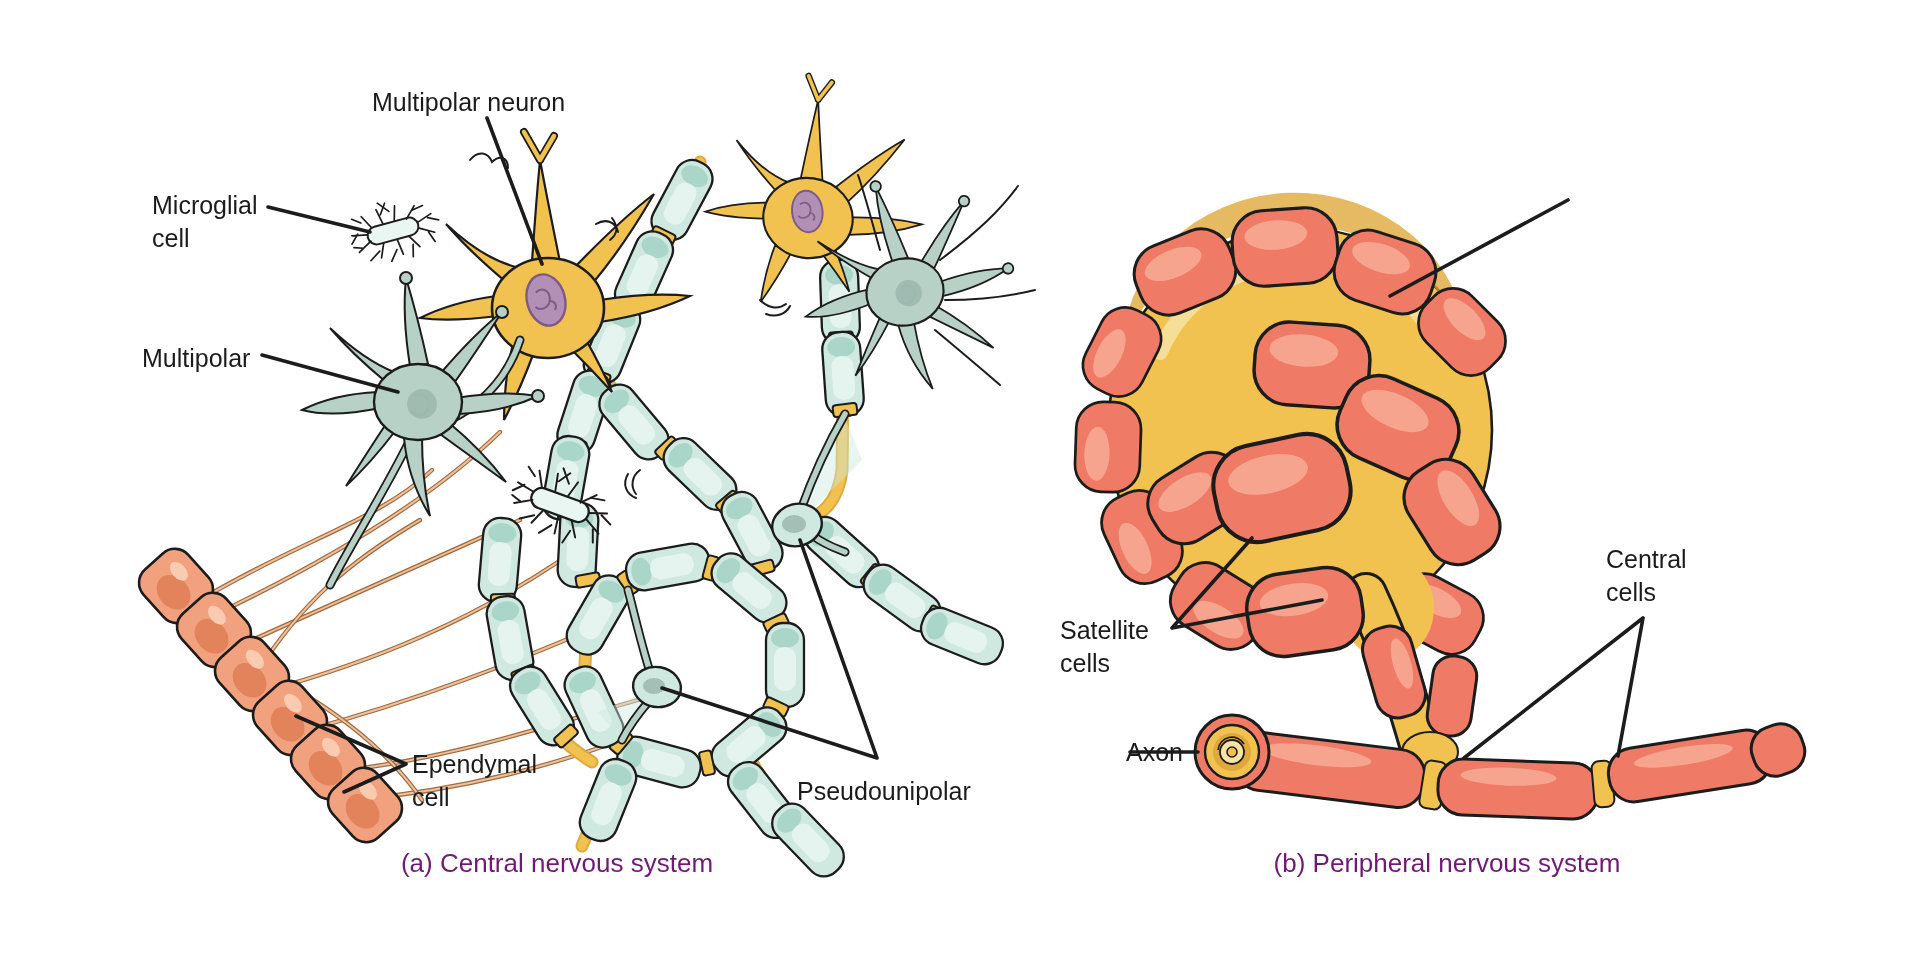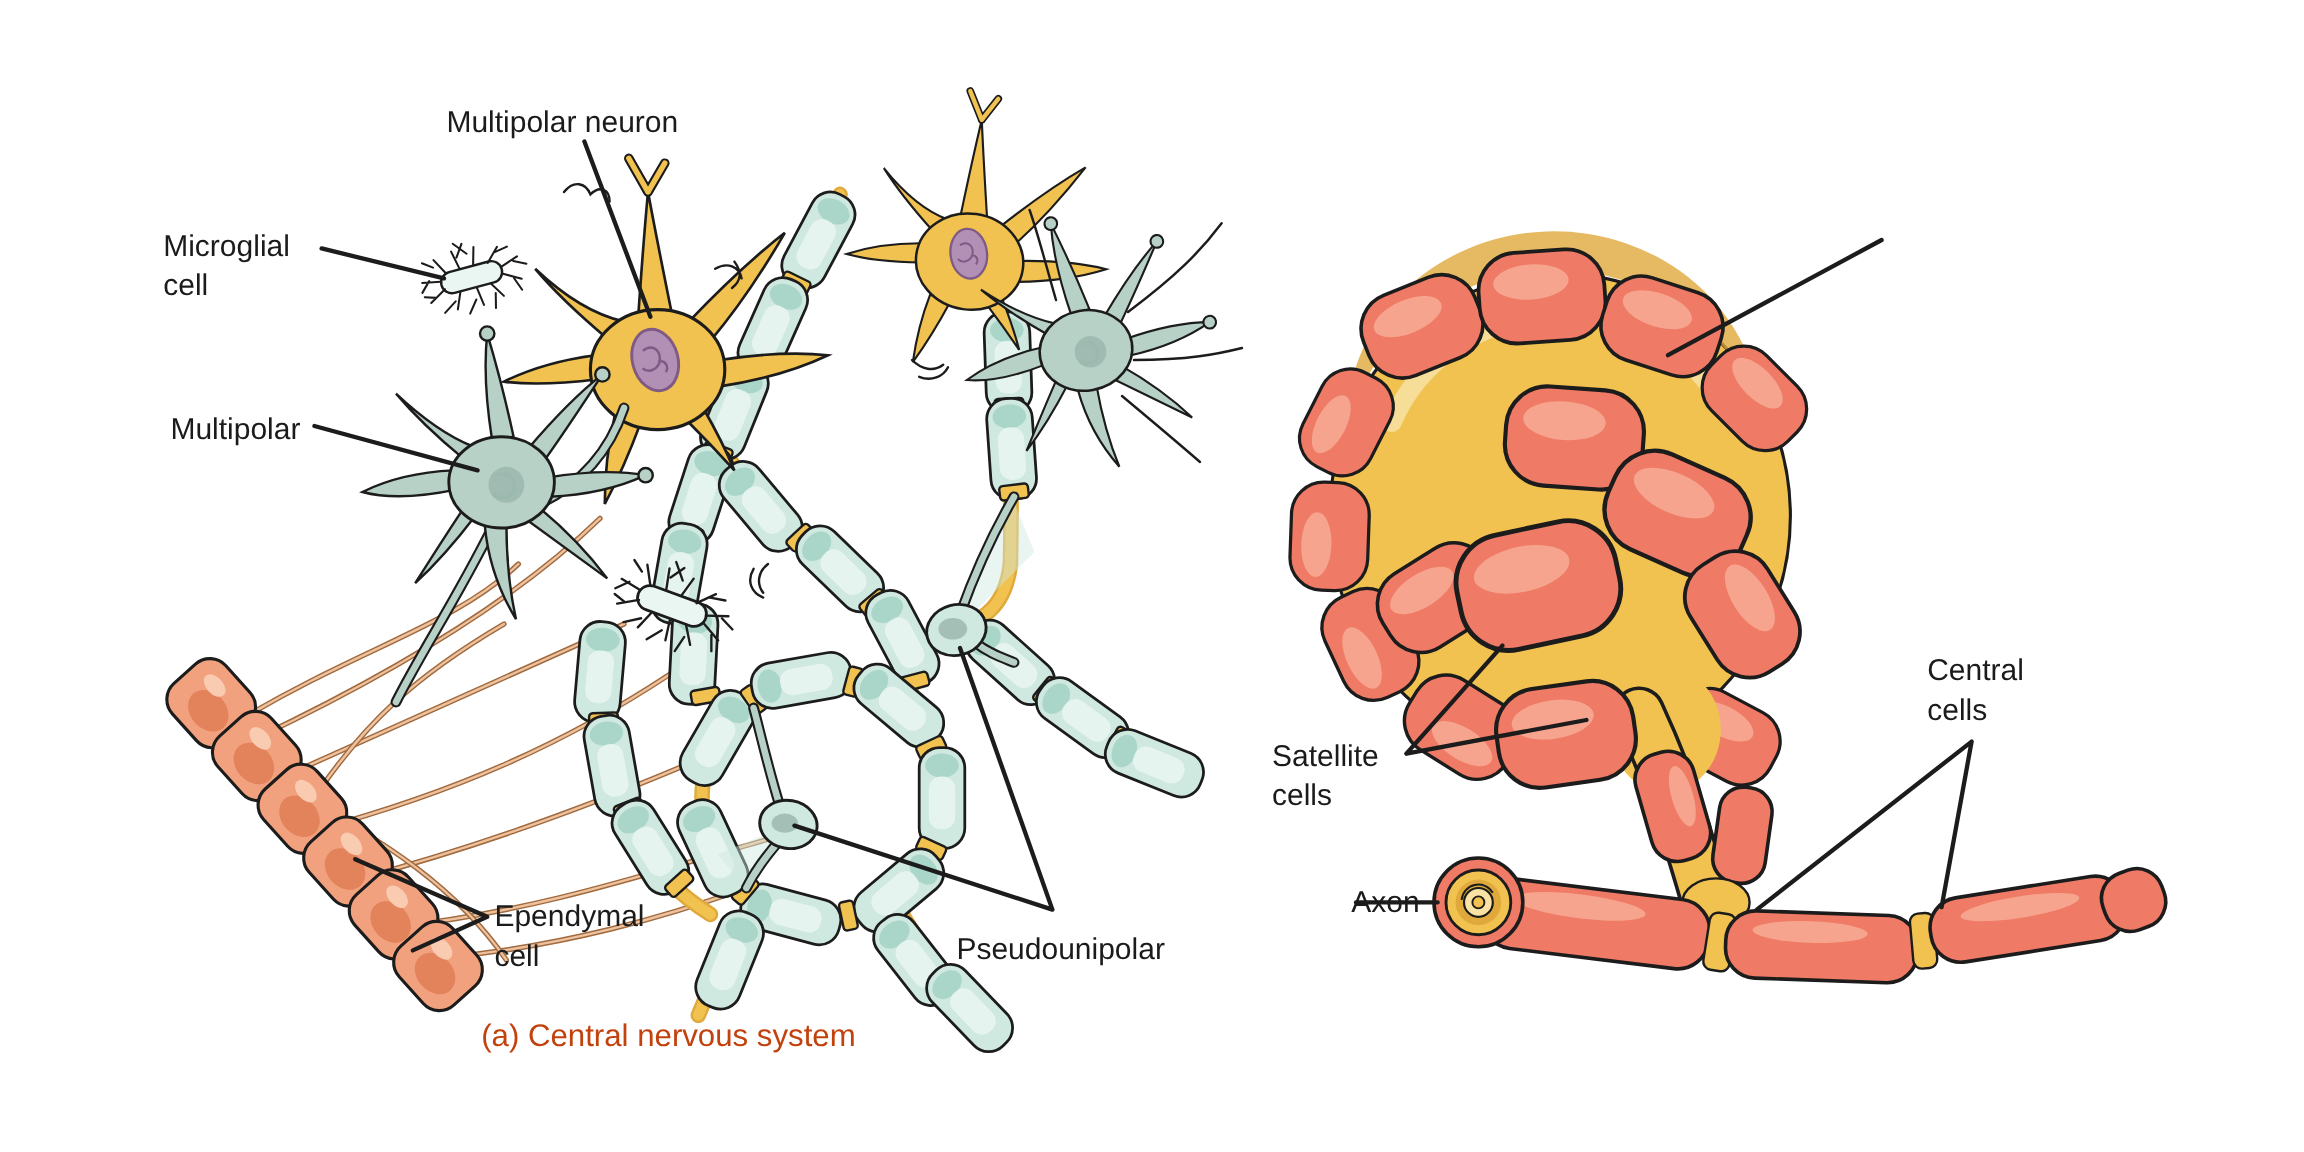--- a/index.html
+++ b/index.html
@@ -7,21 +7,21 @@
     --red:#ef7a66; --redLight:#f6a892; --teal:#cfe8e0; --tealLight:#eaf6f1;
     --tealDark:#a3d2c5; --celadon:#b7d1c7; --celadonDark:#9cb9ae;
     --purple:#b28fb5; --purpleDark:#7e5a85; --salmon:#f2a17e; --salmonDark:#e07e55;
     --salmonLight:#f9cdb4; --tan:#a06a3e; --tanLight:#eec29e; --paper:#ffffff;
   }
   html,body{margin:0;padding:0;background:var(--paper);}
   body{width:1920px;height:960px;overflow:hidden;font-family:"Liberation Sans",sans-serif;}
   .stage{position:absolute;left:0;top:0;width:1648px;height:960px;background:var(--paper);}
   svg.art{position:absolute;left:0;top:0;}
   .lbl{position:absolute;font-size:25px;line-height:1.32;color:#1b1b1b;white-space:pre-line;}
-  .cap{position:absolute;font-size:26px;color:#c2410c;transform:translateX(-50%);white-space:nowrap;}
+  .cap{position:absolute;font-size:26px;color:#701a75;transform:translateX(-50%);white-space:nowrap;}
   
   .my{fill:var(--teal);stroke:var(--ink);stroke-width:2.3;}
   .myIn{fill:var(--tealLight);opacity:.85;}
   .myEnd{fill:var(--tealDark);opacity:.85;}
   .nd{fill:var(--gold);stroke:var(--ink);stroke-width:2;}
   
   .gb{fill:var(--gold);stroke:var(--ink);stroke-width:2.6;}
   .gd{fill:var(--gold);stroke:var(--ink);stroke-width:2.2;}
   .fI{stroke:var(--ink);stroke-width:8;stroke-linecap:round;fill:none;}
   .fG{stroke:var(--gold);stroke-width:4.5;stroke-linecap:round;fill:none;}
@@ -377,27 +377,28 @@
     <g>
       <path class="ld" d="M1568,200 L1390,296"></path>
       <path class="ld" d="M1172,628 L1252,538 M1172,628 L1322,600"></path>
       <path class="ld" d="M1643,618 L1464,758 M1643,618 L1618,756"></path>
       <path class="ld" d="M1130,752 L1198,752"></path>
     </g>
   </g>
 </svg>
 
 <div class="lbl" style="left:372px;top:86px">Multipolar neuron</div>
-<div class="lbl" style="left:136px;top:189px">Microglial
+<div class="lbl" style="left:152px;top:189px">Microglial
 cell</div>
 <div class="lbl" style="left:142px;top:342px">Multipolar</div>
 <div class="lbl" style="left:412px;top:748px">Ependymal
 cell</div>
 <div class="lbl" style="left:797px;top:775px">Pseudounipolar</div>
 <div class="cap" style="left:557px;top:848px">(a) Central nervous system</div>
 
 <div class="lbl" style="left:1060px;top:614px">Satellite
 cells</div>
 <div class="lbl" style="left:1606px;top:543px">Central
 cells</div>
 <div class="lbl" style="left:1126px;top:736px">Axon</div>
+<div class="cap" style="left:1447px;top:848px">(b) Peripheral nervous system</div>
 
 </div>
 
 </body></html>

